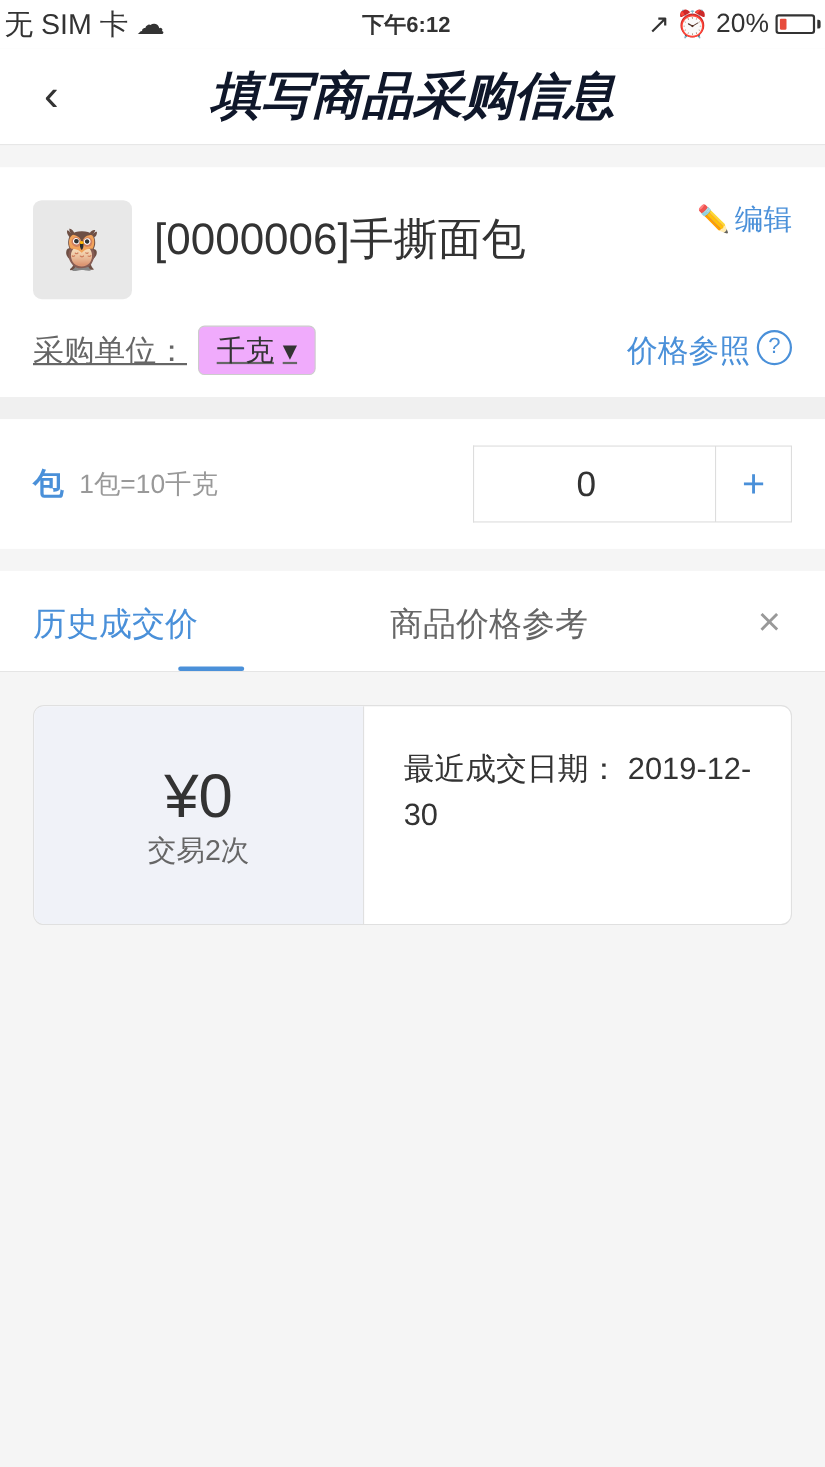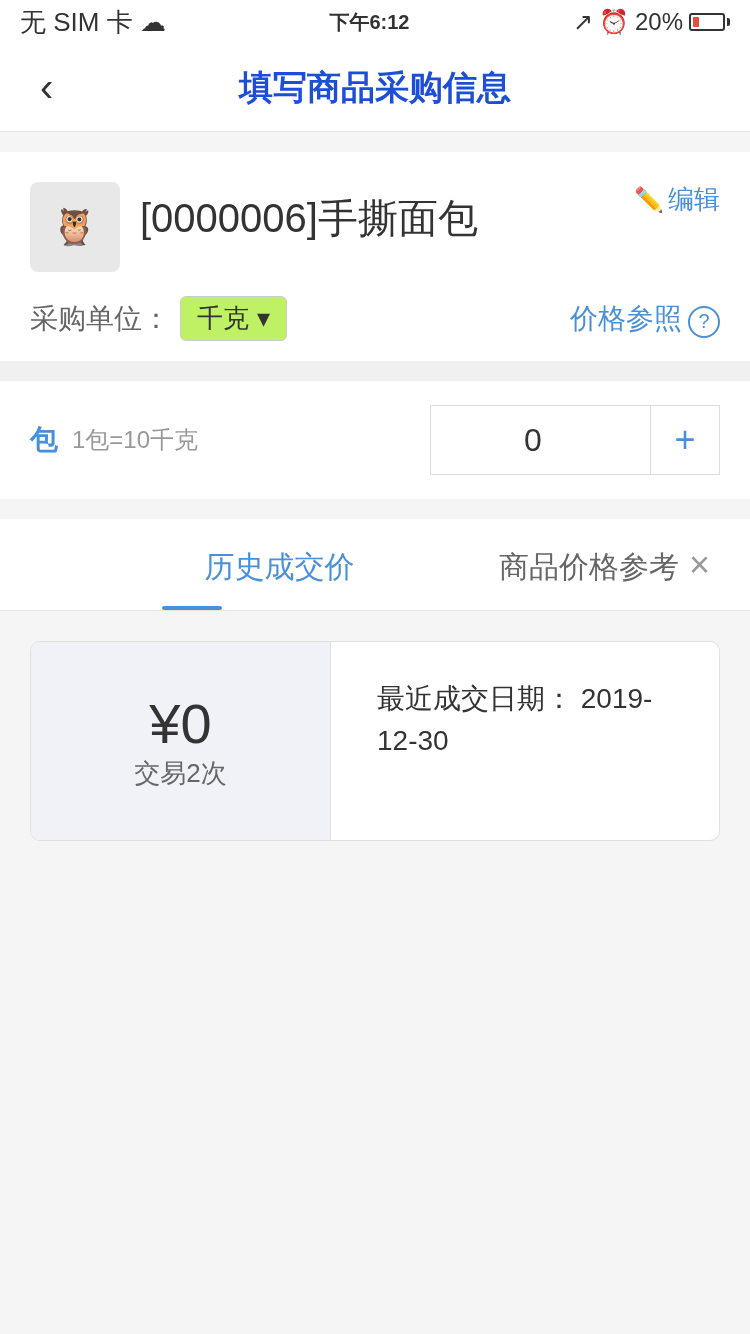--- a/index.html
+++ b/index.html
@@ -12,21 +12,21 @@
       color: #333;
     }
 
     
     .status-bar {
       height: 44px;
       background: #fff;
       display: flex;
       align-items: center;
       justify-content: space-between;
-      padding: 0 20px;
+      padding: 0 4px;
       font-size: 28px;
       font-weight: 500;
     }
     .status-left { font-size: 26px; color: #333; }
     .status-center { font-size: 20px; font-weight: 600; color: #333; }
     .status-right { display: flex; align-items: center; gap: 6px; font-size: 24px; color: #333; }
     .battery-icon {
       display: inline-flex; align-items: center; gap: 2px;
     }
     .battery-body {
@@ -53,23 +53,24 @@
     .nav-back {
       font-size: 40px;
       color: #333;
       cursor: pointer;
       padding: 10px;
     }
     .nav-title {
       position: absolute;
       left: 50%;
       transform: translateX(-50%);
-      font-size: 34px;
+      font-size: 46px;
       font-weight: 600;
-      color: #1d4ed8;
+      color: #0f172a;
+      font-style: italic;
     }
 
     
     .product-card {
       background: #fff;
       margin-top: 20px;
       padding: 30px 30px 20px;
     }
     .product-header {
       display: flex;
@@ -120,37 +121,38 @@
       align-items: center;
       justify-content: space-between;
       margin-top: 24px;
     }
     .purchase-unit {
       display: flex;
       align-items: center;
       gap: 10px;
       font-size: 28px;
       color: #666;
+      text-decoration: underline;
     }
     .unit-selector {
       border: 1px solid #ccc;
       border-radius: 6px;
       padding: 4px 16px;
       font-size: 26px;
       color: #333;
-      background: #bef264;
+      background: #f0abfc;
       display: flex;
       align-items: center;
       gap: 8px;
     }
     .price-ref {
       color: #4a90d9;
       font-size: 28px;
       display: flex;
-      align-items: flex-end;
+      align-items: flex-start;
       gap: 6px;
       cursor: pointer;
     }
     .help-circle {
       width: 32px; height: 32px; border-radius: 50%;
       border: 2px solid #4a90d9;
       display: flex; align-items: center; justify-content: center;
       font-size: 20px; color: #4a90d9;
     }
 
@@ -216,21 +218,21 @@
       background: #fff;
       display: flex;
       align-items: center;
       border-bottom: 1px solid #e5e5e5;
       padding: 0 30px;
       margin-top: 20px;
       position: relative;
     }
     .tab-item {
       flex: 1;
-      text-align: right;
+      text-align: left;
       padding: 28px 0 22px;
       font-size: 30px;
       color: #666;
       cursor: pointer;
       position: relative;
     }
     .tab-item.active {
       color: #4a90d9;
       font-weight: 500;
     }
@@ -280,21 +282,21 @@
       font-size: 56px;
       font-weight: 400;
       color: #333;
     }
     .price-trade-count {
       font-size: 26px;
       color: #666;
     }
     .price-right-panel {
       flex: 1;
-      padding: 36px 46px;
+      padding: 36px 36px;
       display: flex;
       flex-direction: column;
       gap: 18px;
     }
     .price-detail-row {
       font-size: 28px;
       color: #333;
       line-height: 1.5;
     }
     .price-detail-label {

